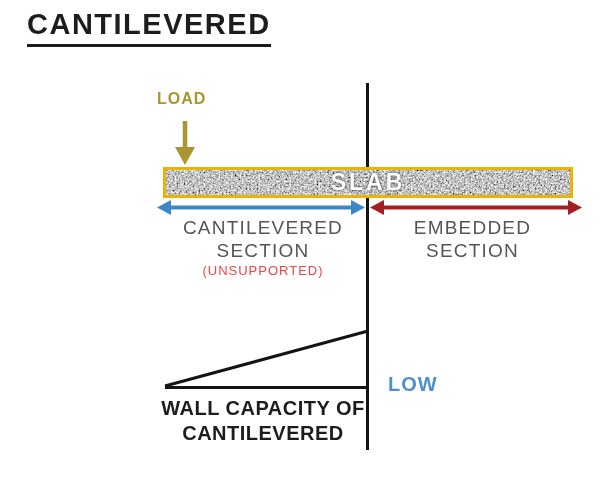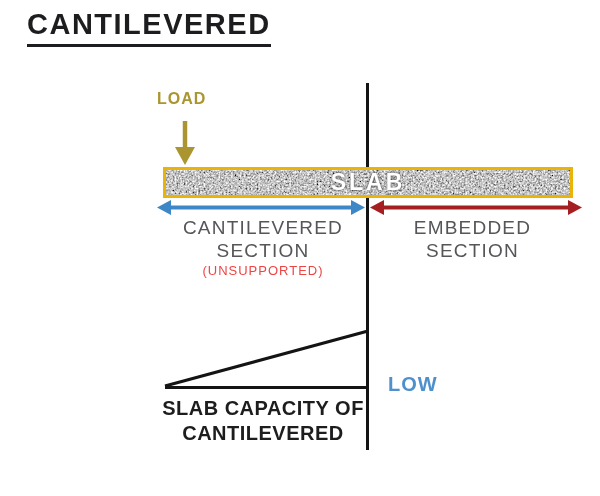--- a/index.html
+++ b/index.html
@@ -189,17 +189,17 @@
   </div>
 
   <svg class="abs capacity-triangle" width="212" height="66" viewBox="0 0 212 66">
     <line x1="7" y1="60" x2="210" y2="5" stroke-width="3" stroke="#141414"></line>
     <line x1="7" y1="61.5" x2="210" y2="61.5" stroke-width="3" stroke="#141414"></line>
   </svg>
 
   <div class="abs low-label">LOW</div>
 
   <div class="abs caption">
-    <div>SLAB CAPACITY OF</div>
+    <div>WALL CAPACITY OF</div>
     <div>CANTILEVERED</div>
   </div>
 
 </div>
 
 </body></html>

